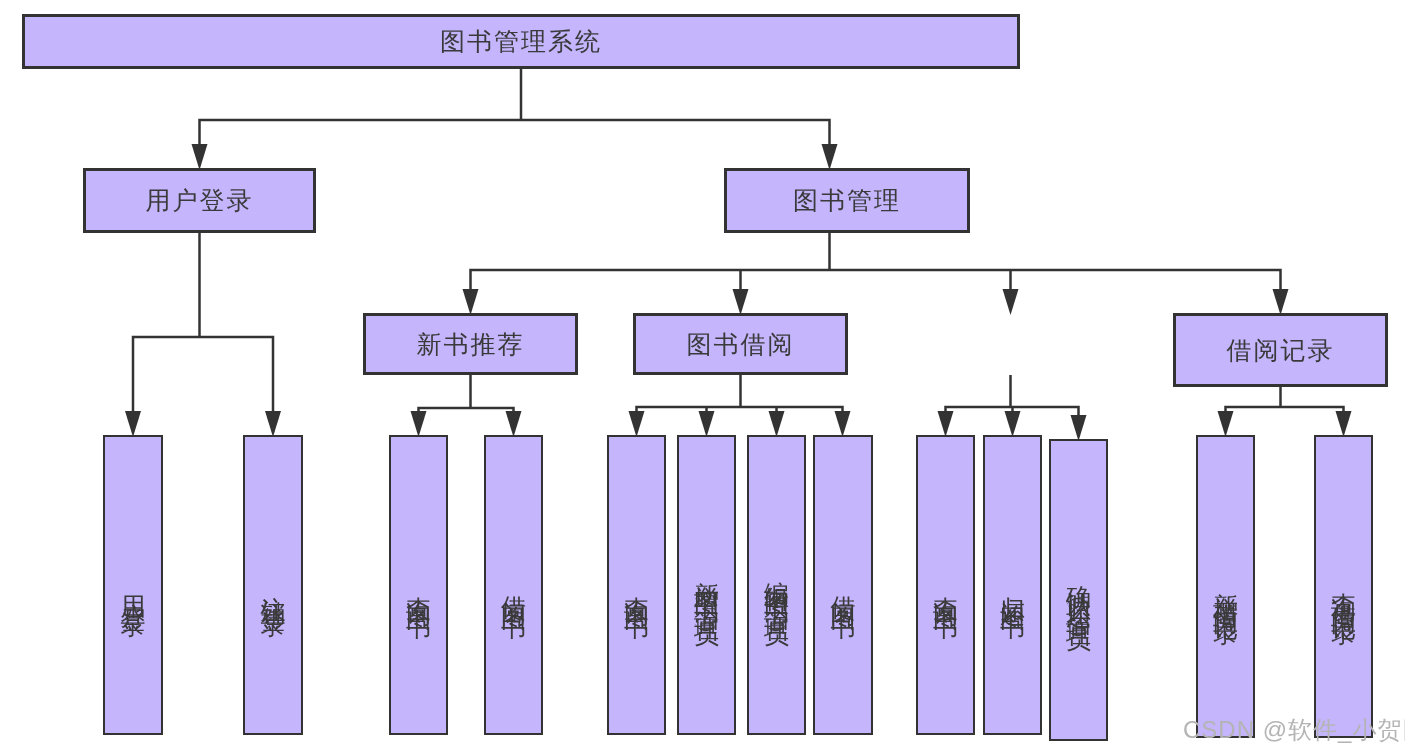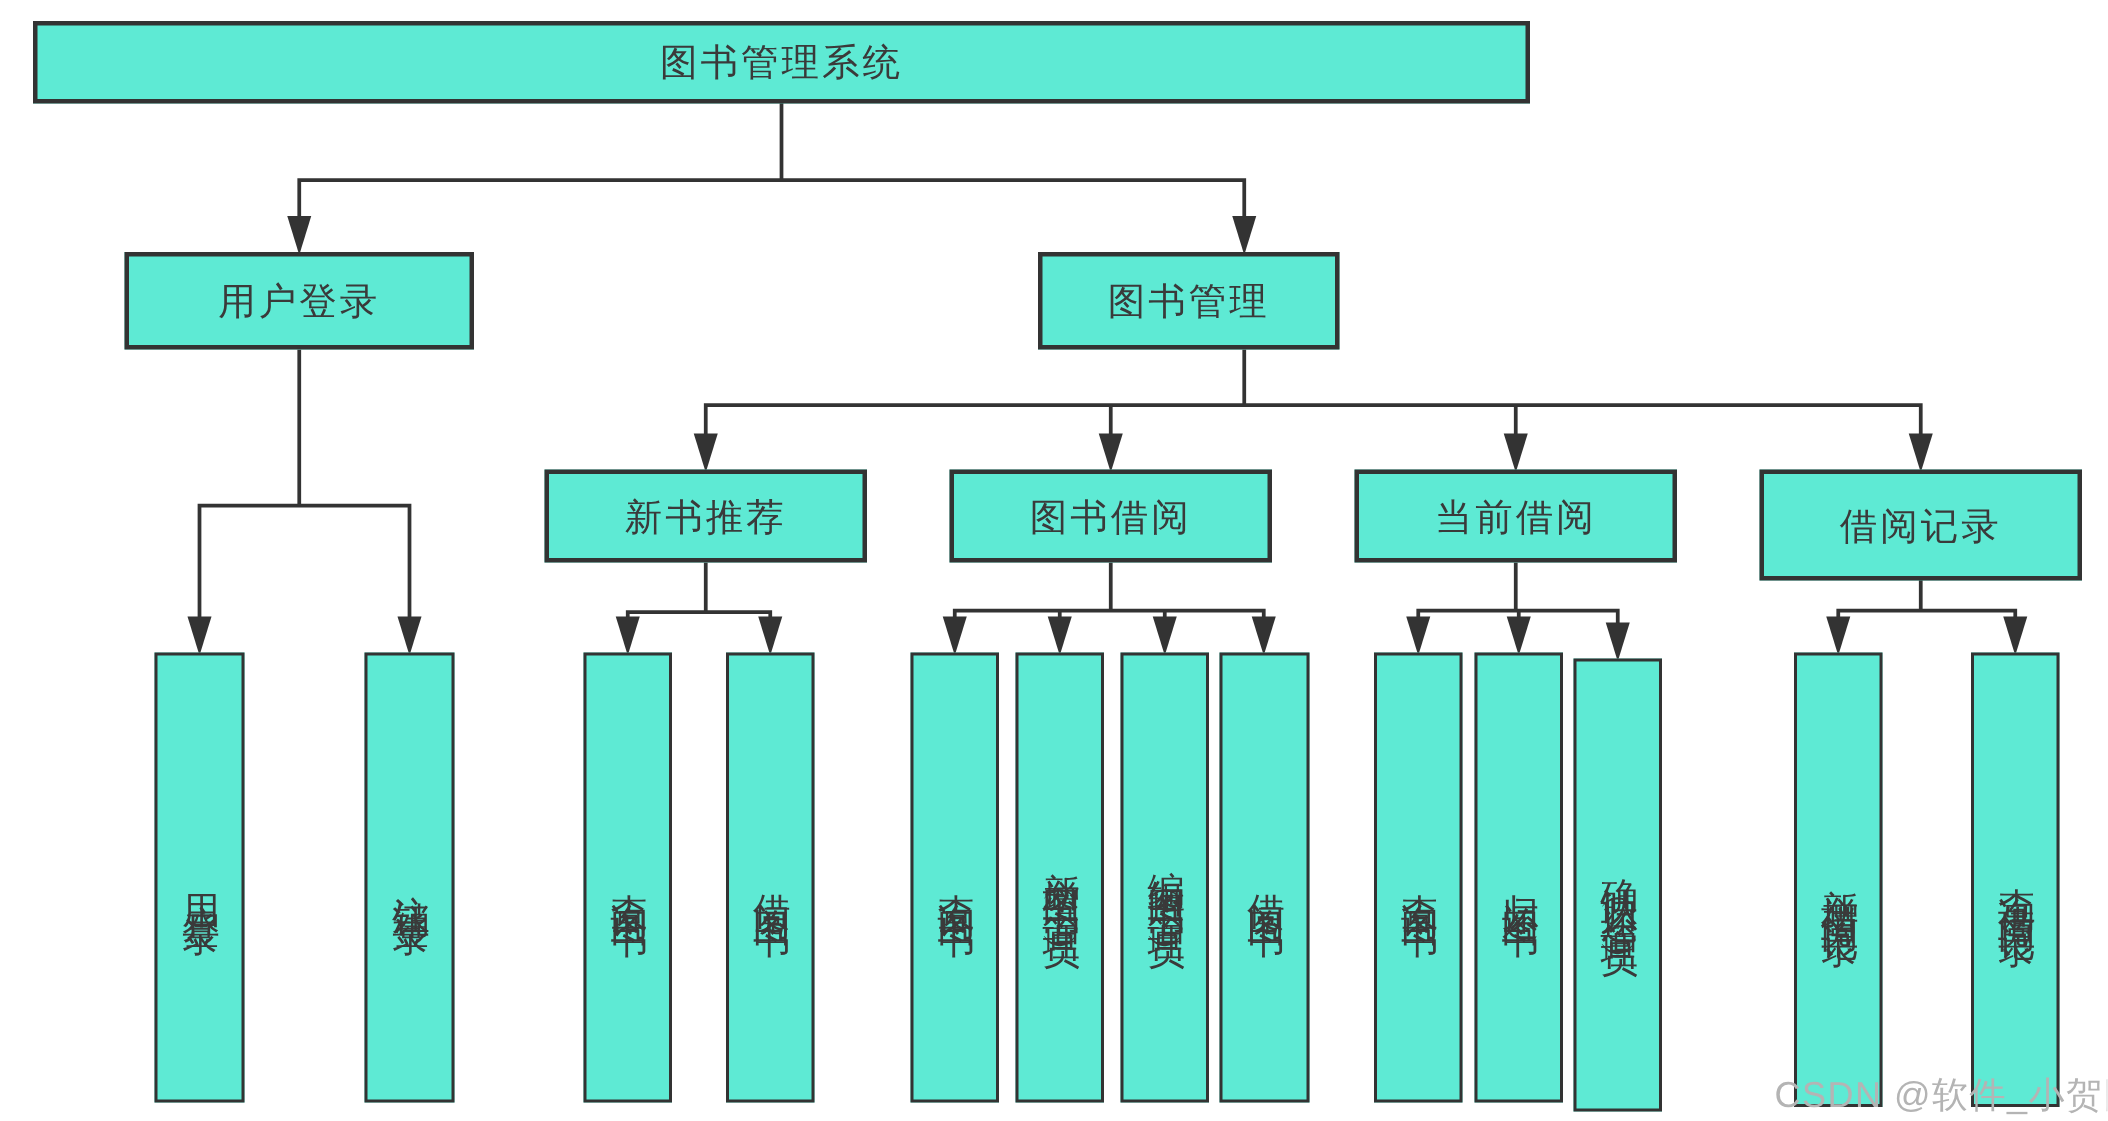--- a/index.html
+++ b/index.html
@@ -8,21 +8,21 @@
     position:relative;width:1405px;height:747px;overflow:hidden;
     background:var(--background,#ffffff);
     font-family:"Liberation Sans",sans-serif;
     color:var(--text,#3a3a3a);
   }
   .wires{position:absolute;left:0;top:0;z-index:1;}
   .wires path{fill:none;stroke:var(--line,#333333);stroke-width:2.5;}
   .wires polygon{fill:var(--line,#333333);stroke:none;}
   .node{
     position:absolute;box-sizing:border-box;z-index:2;
-    background:#5eead4;border:3px solid var(--line,#333333);
+    background:#c4b5fd;border:3px solid var(--line,#333333);
     display:flex;align-items:center;justify-content:center;
   }
   .h-node .lbl{font-size:25px;letter-spacing:2px;white-space:nowrap;}
   .v-node{border-width:2.5px;}
   .v-node .lbl{
     writing-mode:vertical-rl;text-orientation:mixed;
     font-size:25px;line-height:1;letter-spacing:6px;margin-top:6px;
   }
   .watermark{
     position:absolute;left:1183px;top:714px;z-index:10;
@@ -83,32 +83,29 @@
     <polygon points="1335.5,411 1351.5,411 1343.5,437"></polygon>
   </svg>
 
   <div class="node h-node" style="left:22px;top:14px;width:998px;height:55px">
     <span class="lbl">图书管理系统</span>
   </div>
 
   <div class="node h-node" style="left:83px;top:168px;width:233px;height:65px">
     <span class="lbl">用户登录</span>
   </div>
-  <div class="node h-node" style="left:692px;top:168px;width:201px;height:65px">
+  <div class="node h-node" style="left:724px;top:168px;width:246px;height:65px">
     <span class="lbl">图书管理</span>
   </div>
 
   <div class="node h-node" style="left:633px;top:313px;width:215px;height:62px">
     <span class="lbl">图书借阅</span>
   </div>
   <div class="node h-node" style="left:363px;top:313px;width:215px;height:62px">
     <span class="lbl">新书推荐</span>
-  </div>
-  <div class="node h-node" style="left:903px;top:313px;width:215px;height:62px">
-    <span class="lbl">当前借阅</span>
   </div>
   <div class="node h-node" style="left:1173px;top:313px;width:215px;height:74px">
     <span class="lbl">借阅记录</span>
   </div>
 
   <div class="node v-node" style="left:103px;top:435px;width:60px;height:300px">
     <span class="lbl">用户登录</span>
   </div>
   <div class="node v-node" style="left:243px;top:435px;width:60px;height:300px">
     <span class="lbl">注销登录</span>

